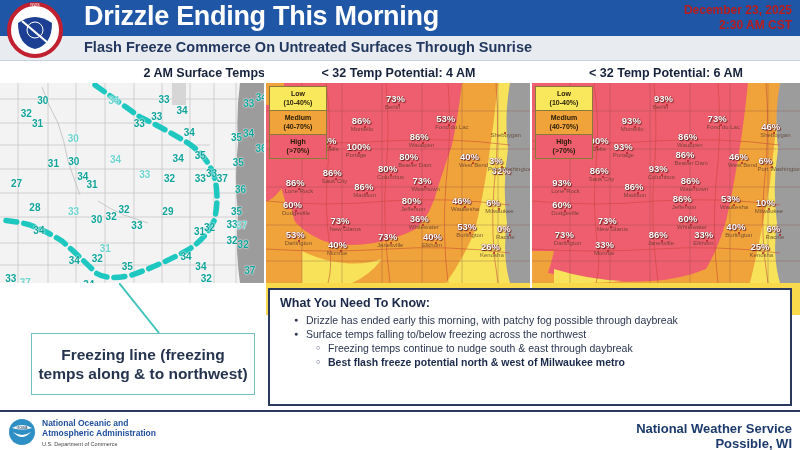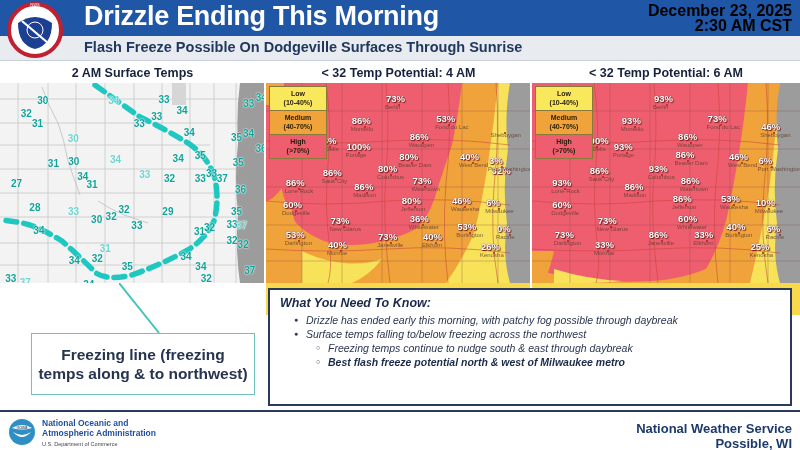--- a/index.html
+++ b/index.html
@@ -32,31 +32,31 @@
     white-space:nowrap;
   }
   .subtitle{
     position:absolute;left:84px;top:39px;
     font-size:14.5px;font-weight:bold;color:#21375e;
     white-space:nowrap;
   }
   .hdr-date{
     position:absolute;right:8px;top:3px;
     text-align:right;
-    font-size:16px;font-weight:bold;color:#000000;
+    font-size:12px;font-weight:bold;color:#b91c1c;
     line-height:15px;
   }
 
   
   .panel-title{
     position:absolute;
     font-size:12.5px;font-weight:bold;color:#17223d;
     text-align:center;white-space:nowrap;
   }
-  #t-left {left:0px;  top:66px; width:265px;}
+  #t-left {left:0px;  top:66px; width:265px;text-align:right;}
   #t-mid  {left:266px;top:66px; width:265px;}
   #t-right{left:532px;top:66px; width:268px;}
 
   
   .obs-map{
     position:absolute;left:0px;top:83px;width:264px;height:200px;
     background:#f2f2f2;
     overflow:hidden;
   }
   .tempval{
@@ -104,21 +104,20 @@
   .lg-med{background:#f0a33a;}
   .lg-high{background:#ef5e6e;}
 
   
   .wynk{
     position:absolute;left:268px;top:288px;width:524px;height:118px;
     background:#ffffff;
     border:2px solid #2b3a5c;
     box-sizing:border-box;
     padding:6px 10px;
-    font-style:italic;
   }
   .wynk h3{
     margin:0 0 3px 0;font-size:12.5px;font-weight:bold;color:#1b2a4a;
   }
   .wynk ul{margin:0;padding:0 0 0 16px;list-style:none;}
   .wynk li{
     font-size:10.5px;line-height:14px;color:#2a3550;
     position:relative;padding-left:10px;
   }
   .wynk li.b1:before{
@@ -177,21 +176,21 @@
   <circle cx="31" cy="29" r="27" fill="#ffffff" stroke="#c0202f" stroke-width="1"></circle>
   <circle cx="31" cy="29" r="26" fill="none" stroke="#c0202f" stroke-width="4"></circle>
   <circle cx="31" cy="29" r="20" fill="#ffffff"></circle>
   <path d="M14 22 Q31 10 48 22 Q48 44 31 48 Q14 44 14 22 Z" fill="#1c3f94"></path>
   <path d="M18 20 L44 42" stroke="#ffffff" stroke-width="2.2"></path>
   <circle cx="31" cy="29" r="8" fill="none" stroke="#ffffff" stroke-width="1"></circle>
   <text x="31" y="5" font-size="4" fill="#ffffff" text-anchor="middle">NWS</text>
 </svg>
 
 <div class="title">Drizzle Ending This Morning</div>
-<div class="subtitle">Flash Freeze Possible On Dodgeville Surfaces Through Sunrise</div>
+<div class="subtitle">Flash Freeze Commerce On Untreated Surfaces Through Sunrise</div>
 <div class="hdr-date">
   <div>December 23, 2025</div>
   <div>2:30 AM CST</div>
 </div>
 
 <div class="panel-title" id="t-left">2 AM Surface Temps</div>
 <div class="panel-title" id="t-mid">&lt; 32 Temp Potential: 4 AM</div>
 <div class="panel-title" id="t-right">&lt; 32 Temp Potential: 6 AM</div>
 
 <div class="obs-map" id="obs-map">

